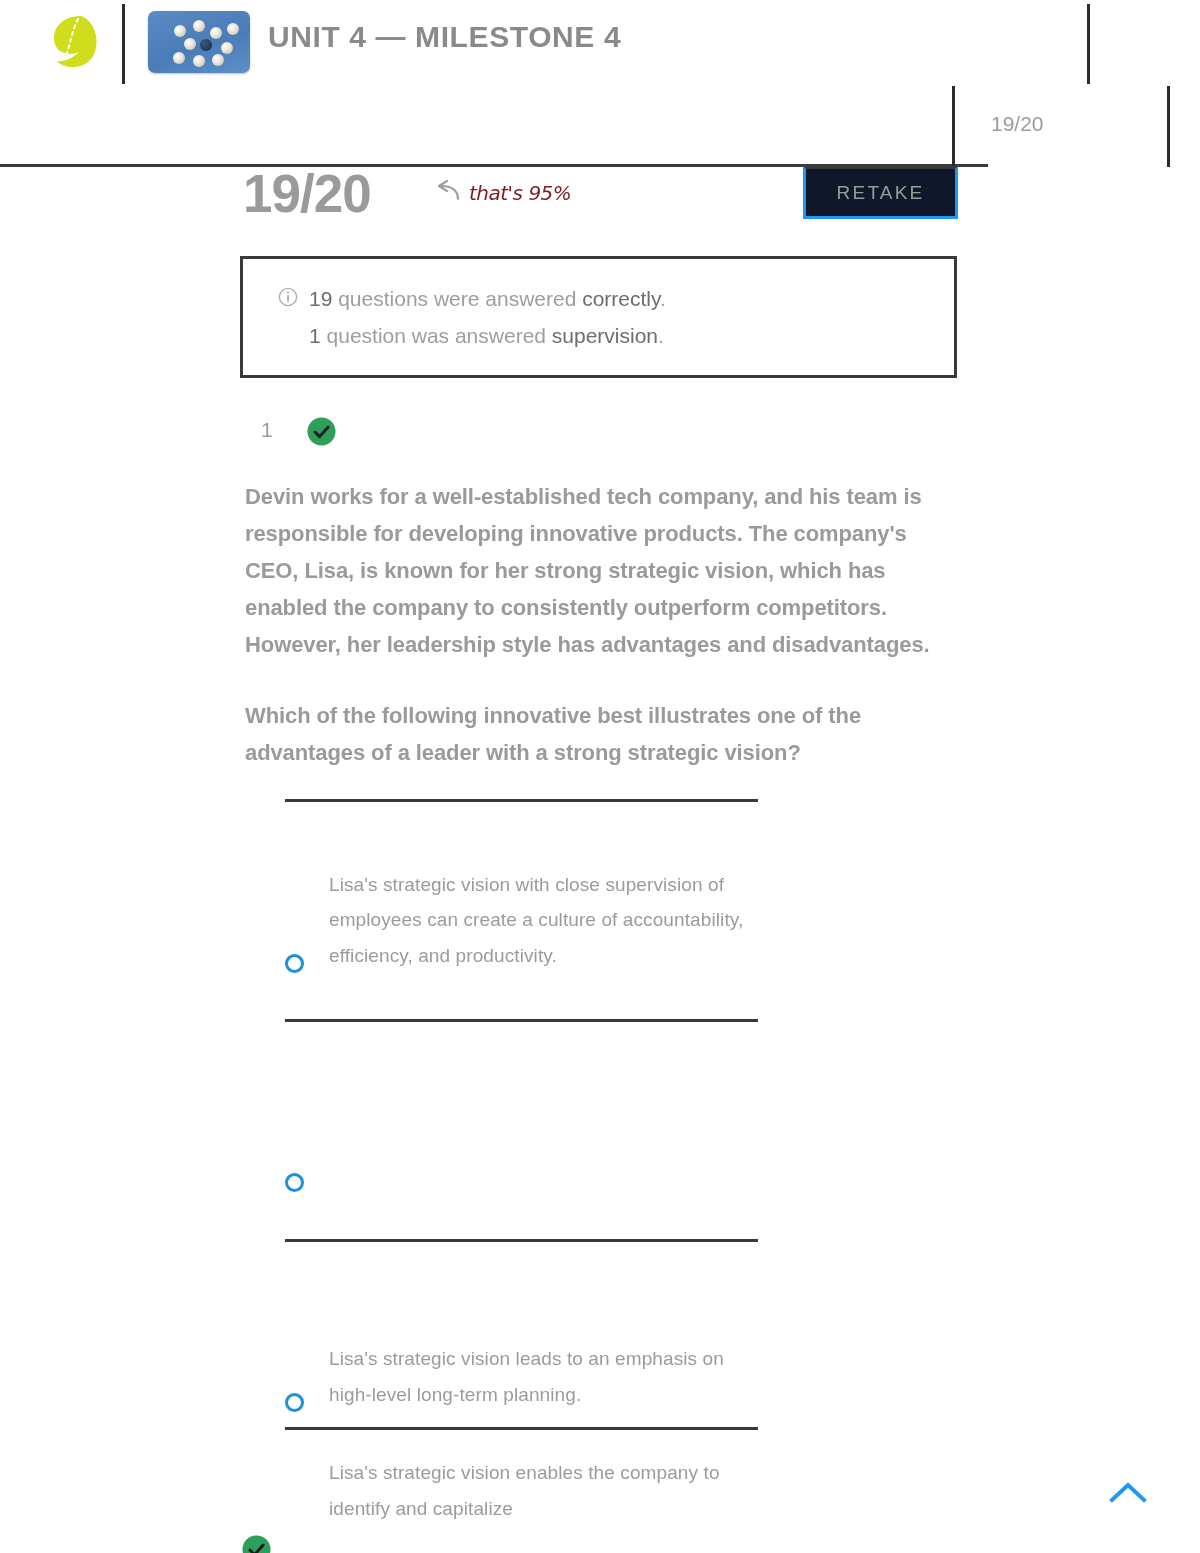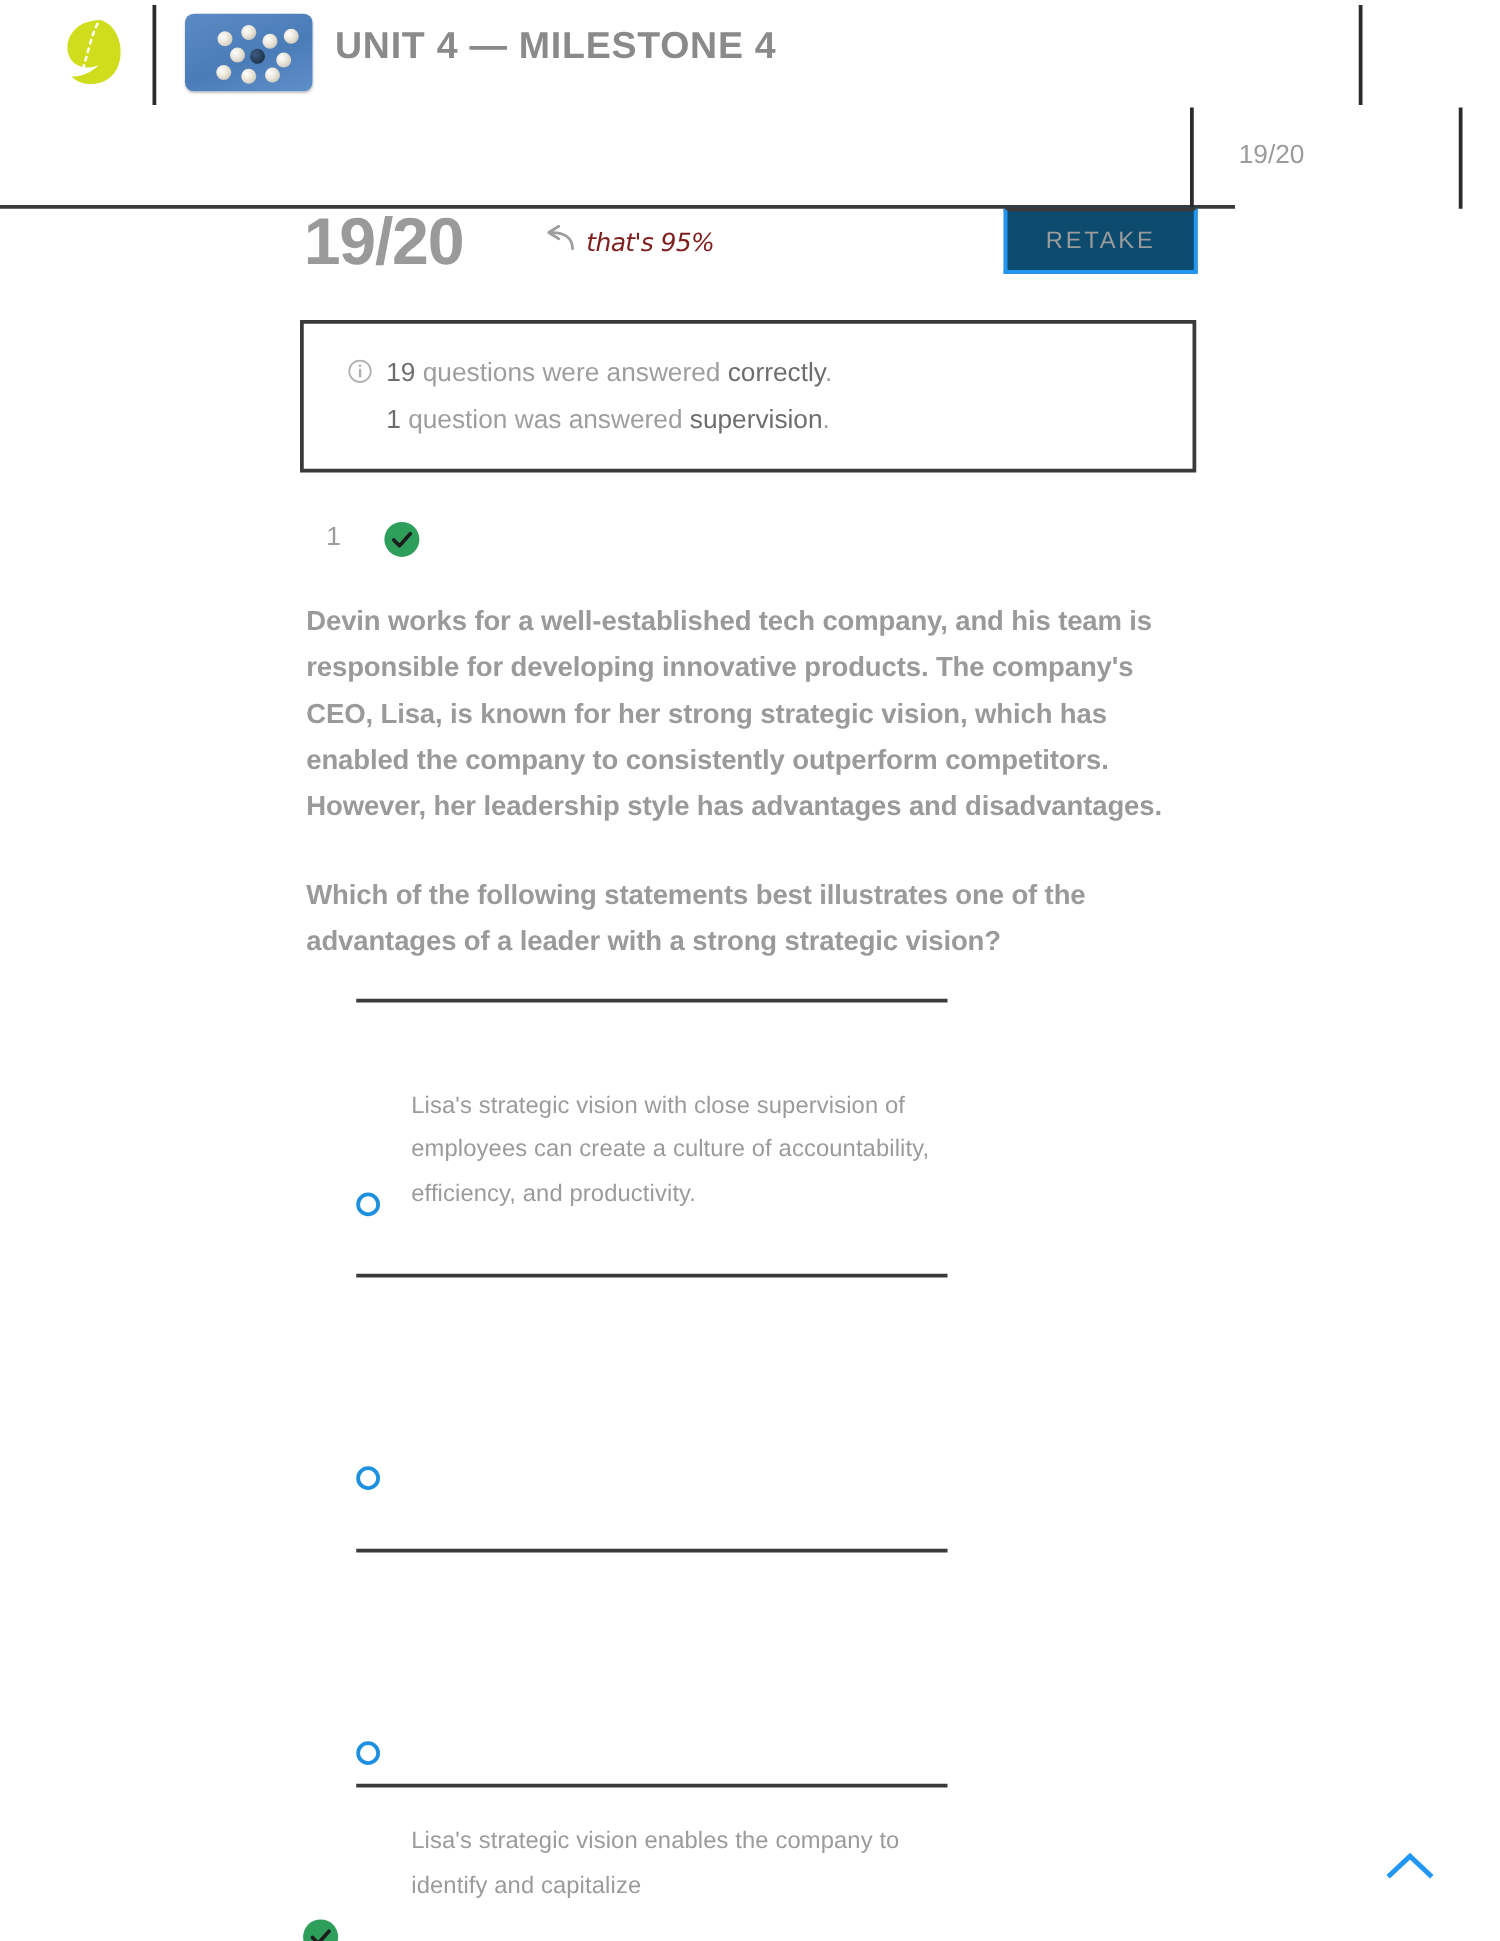--- a/index.html
+++ b/index.html
@@ -116,21 +116,21 @@
     font-family: "DejaVu Sans", sans-serif;
     letter-spacing: -.5px;
   }
   #retake-button {
     position: absolute;
     left: 803px; top: 166px;
     width: 155px; height: 53px;
     box-sizing: border-box;
     border: 3px solid #2196f3;
     border-top-color: #3a3a3a;
-    background: #0c4a6e;
+    background: #0f172a;
     cursor: pointer;
     display: flex;
     align-items: center;
     justify-content: center;
   }
   #retake-button-label {
     font-size: 19px;
     color: #9b9b9b;
     letter-spacing: 2.2px;
   }
@@ -311,21 +311,21 @@
 
 <div id="question-status-badge">
   <svg width="29" height="29" viewBox="0 0 29 29" aria-hidden="true">
     <circle cx="14.5" cy="14.5" r="14" fill="#2e9e5b"></circle>
     <path d="M8 15 L12.6 19.6 L21.2 10" stroke="#1c1c1c" stroke-width="2.9" fill="none" stroke-linecap="round" stroke-linejoin="round"></path>
   </svg>
 </div>
 
 <div id="question-stem">
   <p>Devin works for a well-established tech company, and his team is responsible for developing innovative products. The company's CEO, Lisa, is known for her strong strategic vision, which has enabled the company to consistently outperform competitors. However, her leadership style has advantages and disadvantages.</p>
-  <p class="spaced">Which of the following statements best illustrates one of the advantages of a leader with a strong strategic vision?</p>
+  <p class="spaced">Which of the following innovative best illustrates one of the advantages of a leader with a strong strategic vision?</p>
 </div>
 
 <div class="option-rule" style="top:799px;"></div>
 <div class="option-row" style="top:833px; height:140px;">
   <span class="option-marker">
       <span class="radio-dot"></span>
     </span>
   <span class="option-text">Lisa's strategic vision with close supervision of employees can create a culture of accountability, efficiency, and productivity.</span>
 </div>
 
@@ -334,20 +334,21 @@
   <span class="option-marker">
       <span class="radio-dot"></span>
     </span>
 </div>
 
 <div class="option-rule" style="top:1239px;"></div>
 <div class="option-row" style="top:1272px; height:140px;">
   <span class="option-marker">
       <span class="radio-dot"></span>
     </span>
+  <span class="option-text">Lisa's strategic vision leads to an emphasis on high-level long-term planning.</span>
 </div>
 
 <div class="option-rule" style="top:1427px;"></div>
 <div class="option-row" style="top:1455px; height:100px; align-items:flex-start;">
   <span class="option-marker"></span>
   <span class="option-text">Lisa's strategic vision enables the company to identify and capitalize</span>
 </div>
 
 <div id="option-correct-badge">
   <svg width="29" height="29" viewBox="0 0 29 29" aria-hidden="true">

